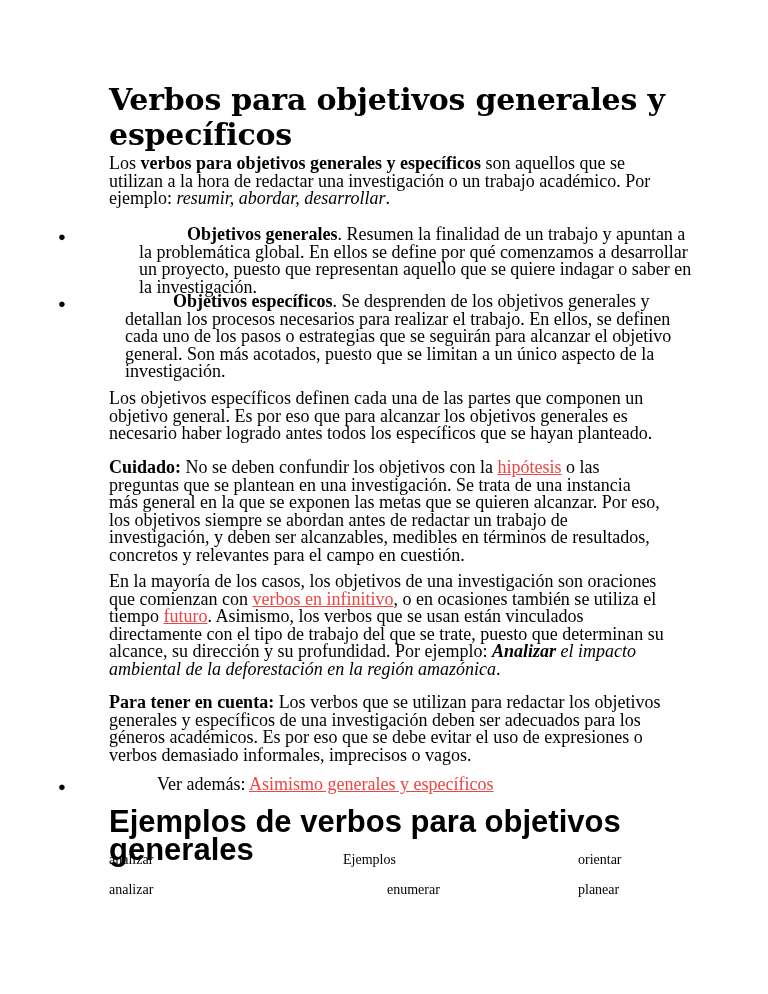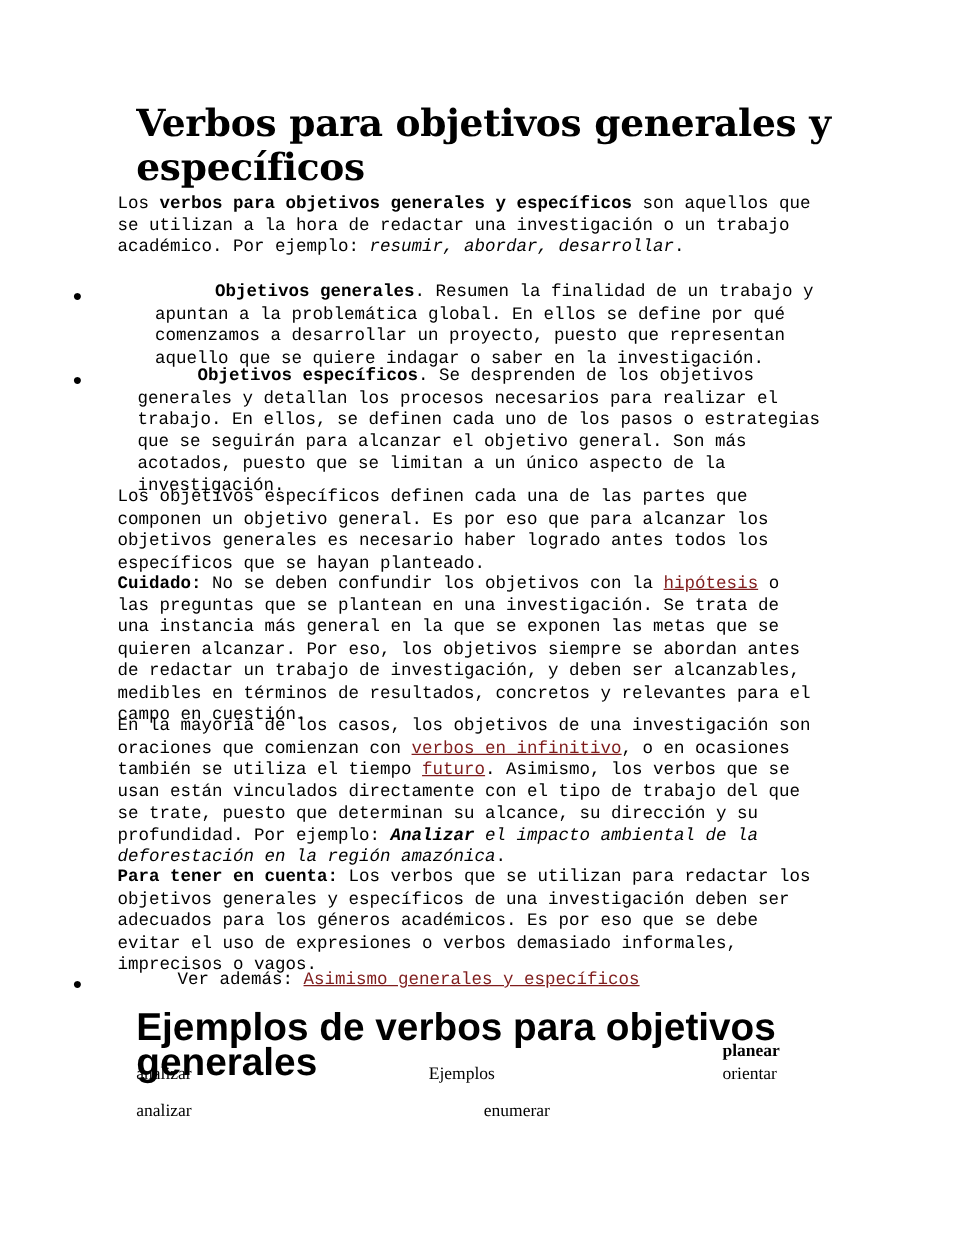--- a/index.html
+++ b/index.html
@@ -3,28 +3,28 @@
   <meta charset="utf-8">
   <style>
     html, body { margin: 0; padding: 0; background: #ffffff; }
     body { width: 768px; height: 994px; position: relative; overflow: hidden; color: #000; }
     .title {
       position: absolute; left: 109px; top: 82px; width: 560px; margin: 0;
       font-family: "DejaVu Serif", serif; font-weight: bold; font-size: 30px; line-height: 35px;
       letter-spacing: -0.2px;
     }
     .p {
-      position: absolute; left: 94px; width: 555px; margin: 0;
-      font-family: Liberation Mono, monospace; font-size: 14px; line-height: 17.5px;
+      position: absolute; left: 109px; width: 555px; margin: 0;
+      font-family: Liberation Serif, serif; font-size: 18px; line-height: 17.5px;
     }
     .bullet {
       position: absolute; left: 58px; font-family: "Liberation Sans", sans-serif; font-size: 13px;
     }
     .indent { display: inline-block; width: 48px; }
-    a { color: #7f1d1d; text-decoration: underline; }
+    a { color: #ef4444; text-decoration: underline; }
     .h2 {
       position: absolute; left: 109px; top: 808px; margin: 0;
       font-family: "Liberation Sans", sans-serif; font-weight: bold; font-size: 31px; line-height: 28px;
     }
     .cell {
       position: absolute; font-family: "Liberation Serif", serif; font-size: 14px; line-height: 16px;
     }
   </style>
 </head>
 <body>
@@ -65,14 +65,14 @@
 </p>
 
 <h2 class="h2">Ejemplos de verbos para objetivos generales</h2>
 
 <div>
   <span class="cell" style="left:109px; top:852px;">analizar</span>
   <span class="cell" style="left:343px; top:852px;">Ejemplos</span>
   <span class="cell" style="left:578px; top:852px;">orientar</span>
   <span class="cell" style="left:109px; top:882px;">analizar</span>
   <span class="cell" style="left:343px; top:882px;margin-left:44px;">enumerar</span>
-  <span class="cell" style="left:578px; top:834px;font-weight:bold;">planear</span>
+  <span class="cell" style="left:578px; top:882px;">planear</span>
 </div>
 
 </body></html>

